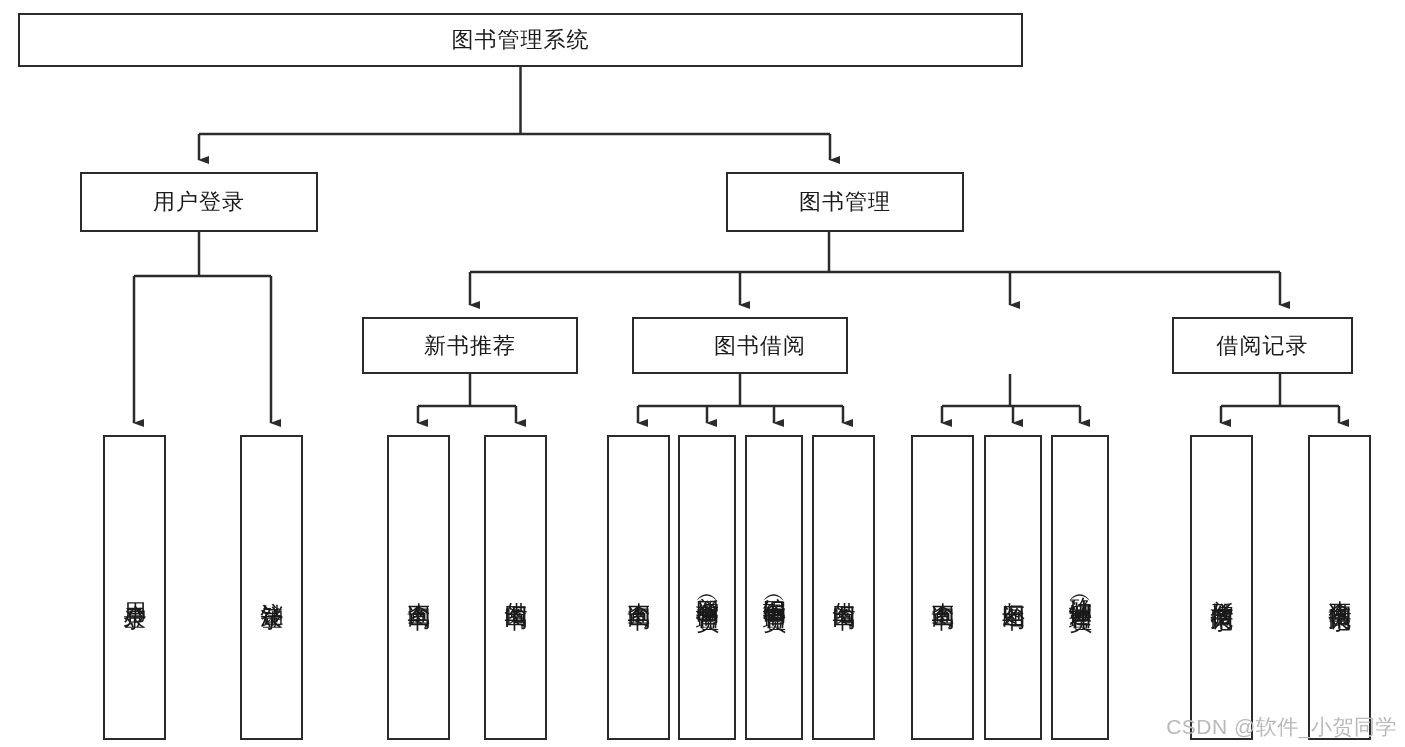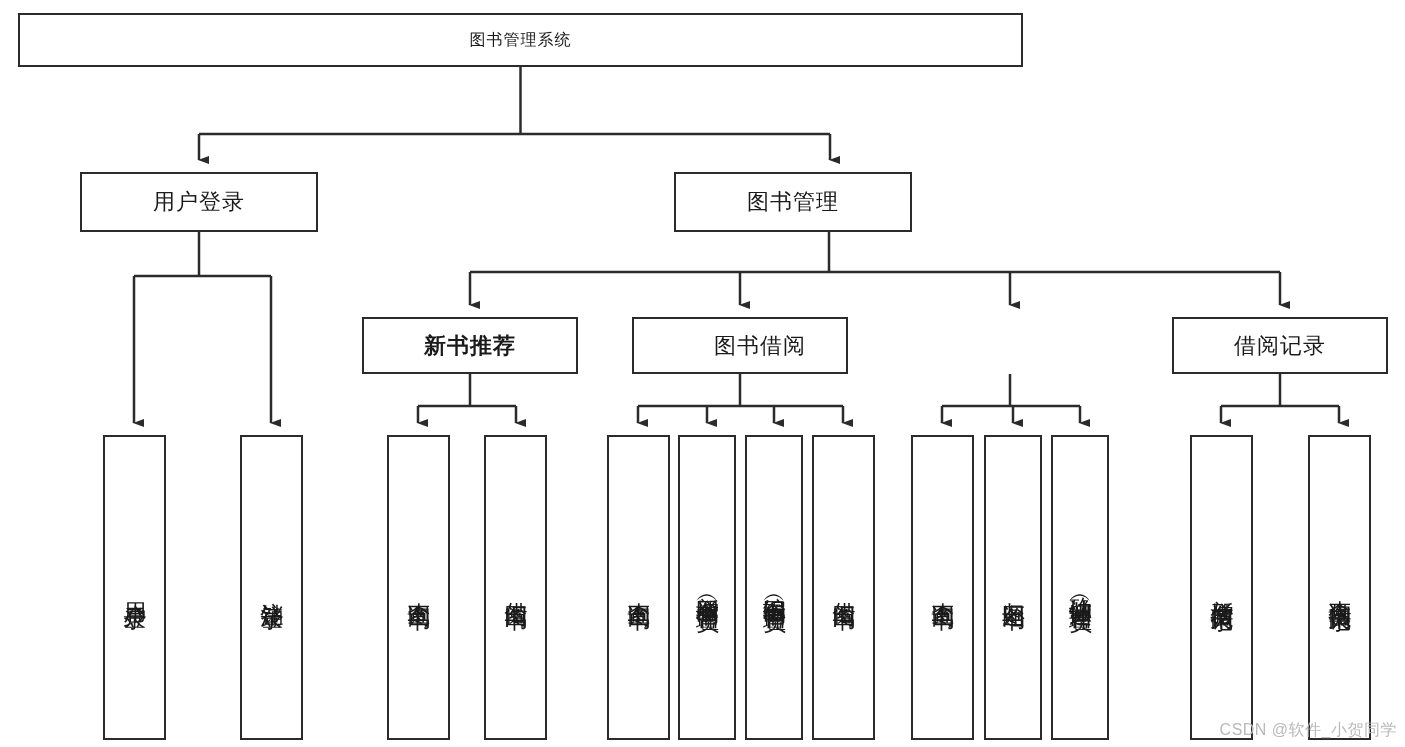--- a/index.html
+++ b/index.html
@@ -34,38 +34,38 @@
     align-items: center;
     justify-content: center;
     color: #1a1a1a;
   }
   .node-h {
     font-size: 22px;
     letter-spacing: 1px;
     white-space: nowrap;
   }
   .node-root {
-    font-size: 16px;
+    font-size: 22px;
     letter-spacing: 1px;
   }
   .node-v {
     writing-mode: vertical-rl;
     text-orientation: upright;
     font-size: 23px;
     line-height: 1.12;
     letter-spacing: 2px;
     white-space: normal;
     text-align: center;
     padding: 4px 0;
   }
   .watermark {
     position: absolute;
     right: 8px;
     bottom: 6px;
-    font-size: 16px;
+    font-size: 21px;
     color: #b9b9b9;
     letter-spacing: 0.5px;
     white-space: nowrap;
   }
 </style>
 </head>
 <body>
 
 <div id="diagram-root">
 
@@ -119,31 +119,31 @@
     </g>
   </svg>
 
   <div class="node node-root" style="left:18px; top:13px; width:1005px; height:54px;">
     <span>图书管理系统</span>
   </div>
 
   <div class="node node-h" style="left:80px; top:172px; width:238px; height:60px;">
     <span>用户登录</span>
   </div>
-  <div class="node node-h" style="left:674px; top:172px; width:238px; height:60px;">
+  <div class="node node-h" style="left:726px; top:172px; width:238px; height:60px;">
     <span>图书管理</span>
   </div>
 
-  <div class="node node-h" style="left:362px; top:317px; width:216px; height:57px;font-weight:bold;">
+  <div class="node node-h" style="left:362px; top:317px; width:216px; height:57px;">
     <span>新书推荐</span>
   </div>
   <div class="node node-h" style="left:632px; top:317px; width:216px; height:57px;padding-left:40px;">
     <span>图书借阅</span>
   </div>
-  <div class="node node-h" style="left:1172px; top:317px; width:216px; height:57px;">
+  <div class="node node-h" style="left:1172px; top:317px; width:181px; height:57px;">
     <span>借阅记录</span>
   </div>
 
   <div class="node node-v" style="left:103px; top:435px; width:63px; height:305px;">
     <span>用户登录</span>
   </div>
   <div class="node node-v" style="left:240px; top:435px; width:63px; height:305px;">
     <span>注销登录</span>
   </div>
 

